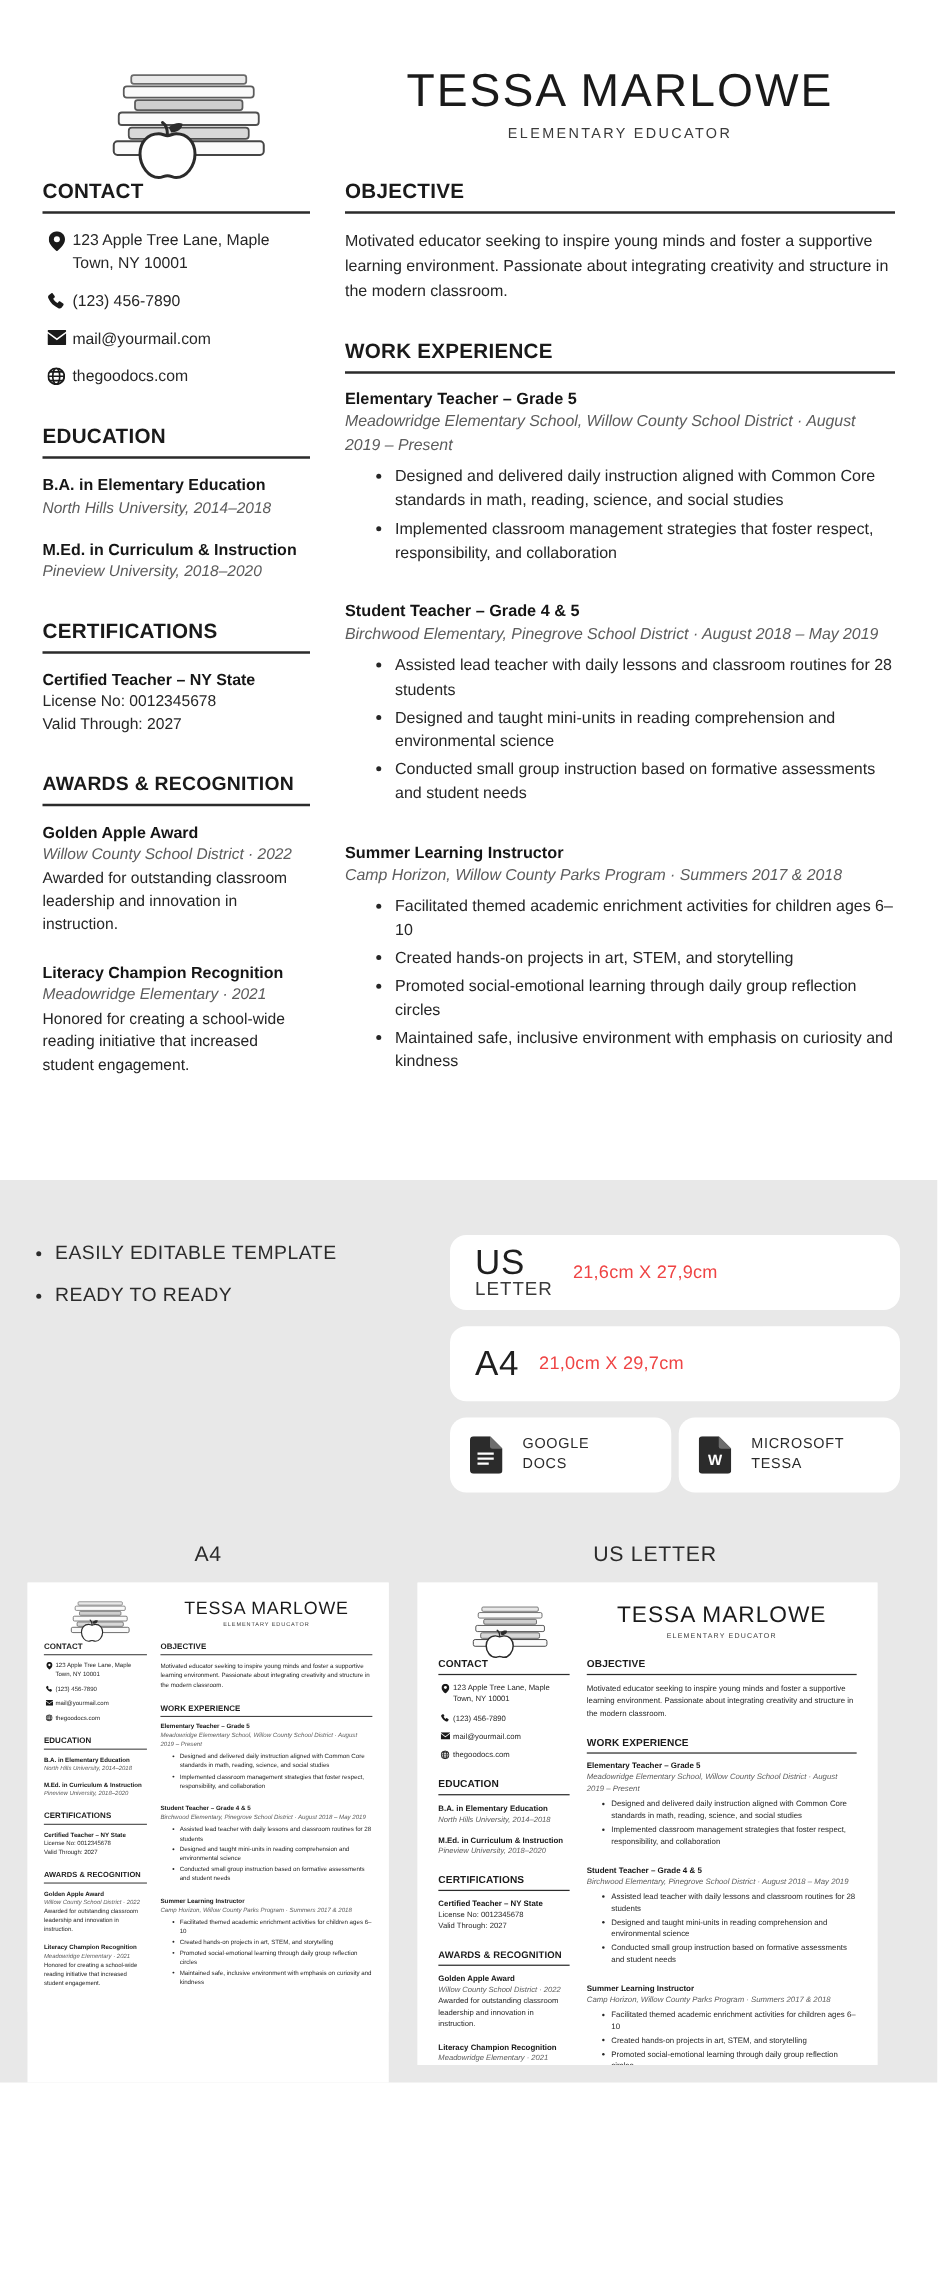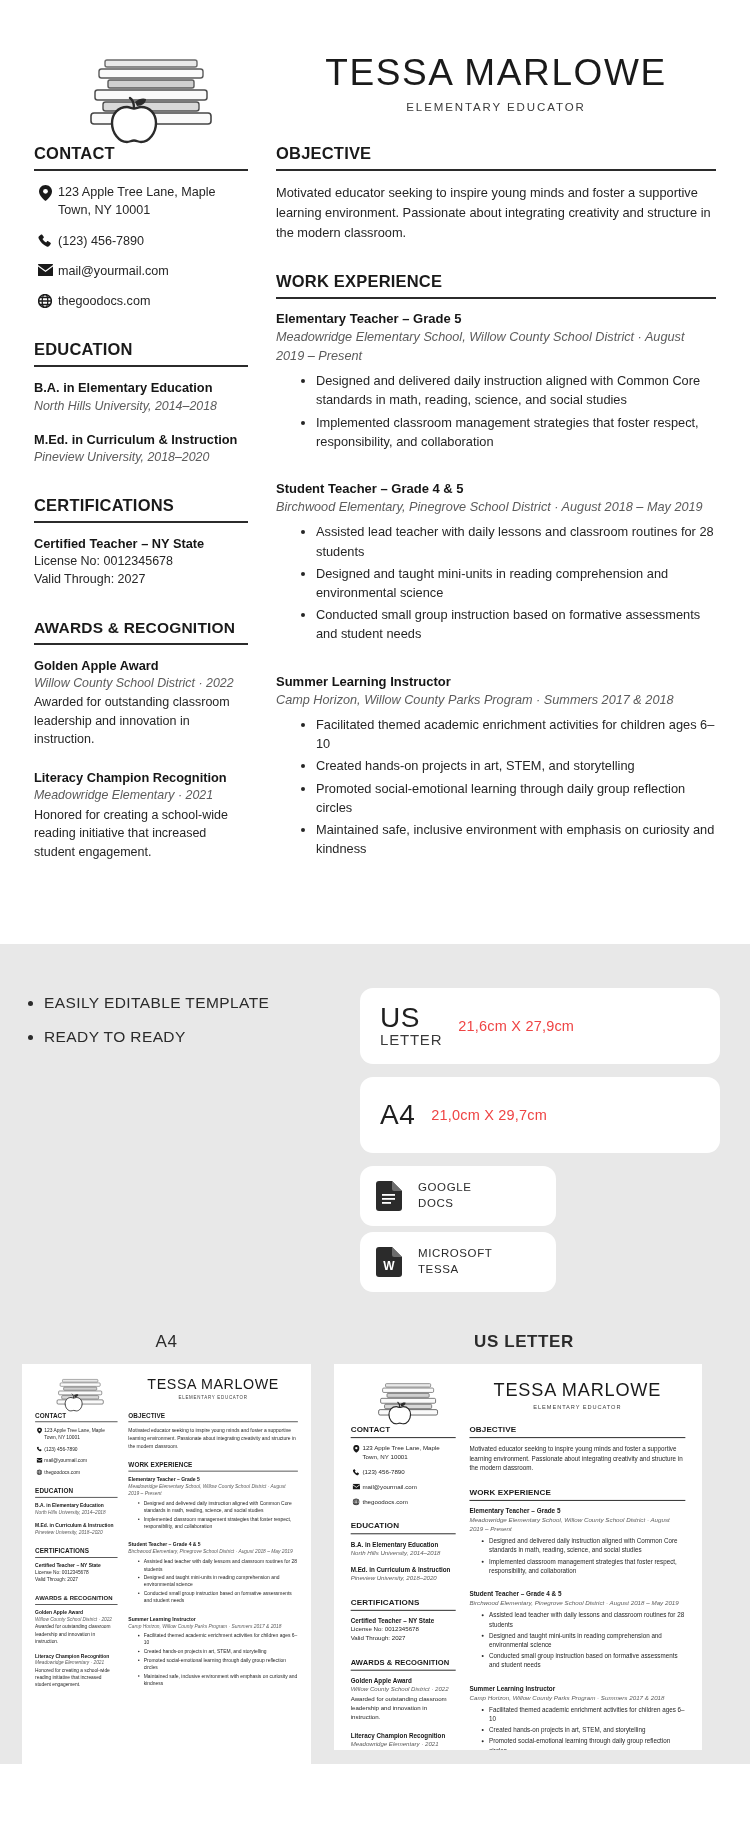--- a/index.html
+++ b/index.html
@@ -102,46 +102,46 @@
   .promo-top { display: flex; align-items: flex-start; justify-content: space-between; }
   .promo-bullets { padding-top: 6px; padding-left: 14px; }
   .promo-bullets li {
     font-size: 15.5px; letter-spacing: .4px; color: #2b2b2b;
     margin-bottom: 16px; line-height: 1.2;
   }
   .promo-right { width: 360px; flex: 0 0 360px; }
 
   .size-card {
     background: #ffffff; border-radius: 13px;
-    height: 76px; display: flex; align-items: center;
+    height: 60px; display: flex; align-items: center;
     padding: 0 20px; margin-bottom: 13px;
   }
   .size-badge { display: flex; align-items: baseline; }
   .size-big { font-size: 28px; font-weight: 400; letter-spacing: .5px; color: #1f1f1f; line-height: 1; }
   .size-small { font-size: 15px; letter-spacing: .8px; color: #3a3a3a; }
   .us-stack { display: flex; flex-direction: column; align-items: flex-start; line-height: 1; }
   .size-dims { font-size: 14.5px; color: #ef4444; margin-left: 16px; letter-spacing: .2px; }
 
-  .format-row { display: flex; gap: 6px; margin-top: 4px; flex-direction: column; }
+  .format-row { display: flex; gap: 6px; margin-top: 4px; }
   .format-card {
     background: #ffffff; border-radius: 13px;
     width: 196px; height: 60px;
     display: flex; align-items: center; padding: 0 16px;
   }
   .fmt-icon { width: 30px; flex: 0 0 30px; }
   .fmt-label { font-size: 11.5px; letter-spacing: .6px; color: #2b2b2b; line-height: 1.35; padding-left: 12px; }
 
   
   .preview-band { width: 750px; background: #e8e8e8; padding: 14px 0 0 0; }
   .preview-titles { display: flex; }
   .preview-titles div {
     font-size: 17px; letter-spacing: .6px; color: #2b2b2b; text-align: center;
   }
   .pt-a4 { width: 305px; margin-left: 14px; }
-  .pt-us { width: 390px; margin-left: 10px; font-weight: bold; }
+  .pt-us { width: 390px; margin-left: 10px; }
 
   .preview-row { display: flex; padding: 12px 0 0 0; align-items: flex-start; }
   .mini-sheet { background: #ffffff; overflow: hidden; position: relative; }
   .mini-a4 { width: 289px; height: 400px; margin-left: 22px; }
   .mini-us { width: 368px; height: 386px; margin-left: 23px; }
 
   
   .mini-inner { transform-origin: top left; }
   .mini-a4 .mini-inner { transform: scale(0.3853); width: 750px; }
   .mini-us .mini-inner { transform: scale(0.4907); width: 750px; }

